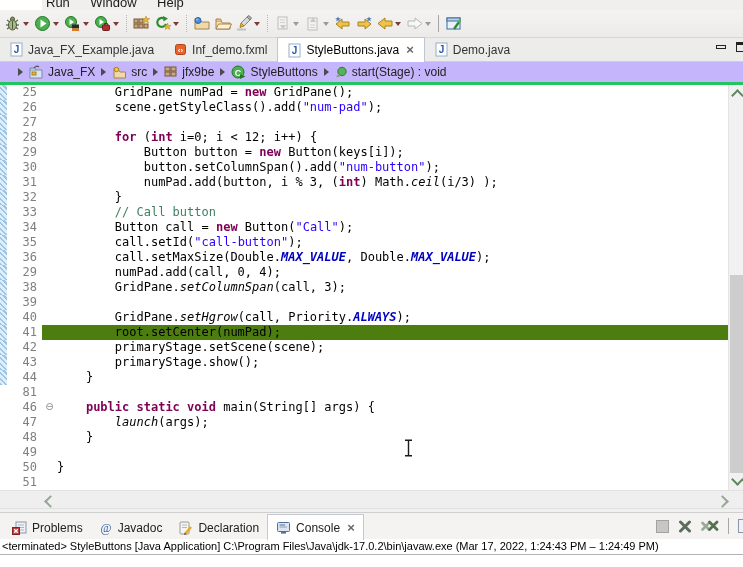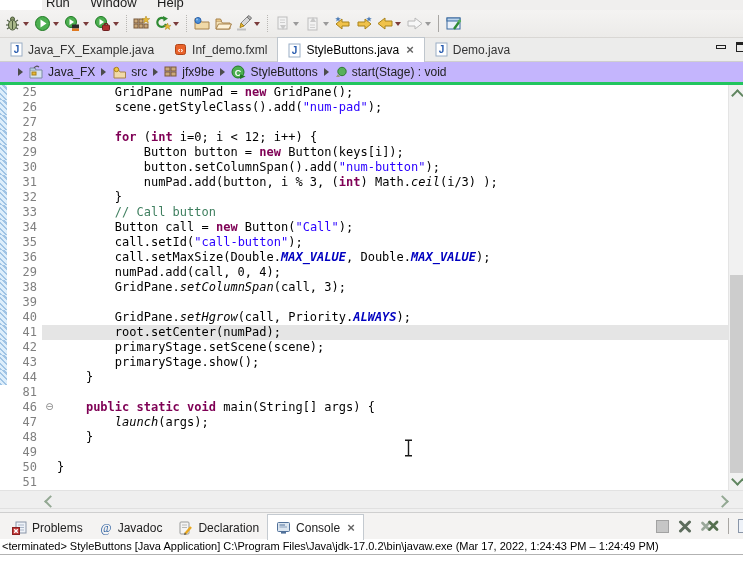--- a/index.html
+++ b/index.html
@@ -42,21 +42,21 @@
   
   .editor{position:absolute;top:85px;left:0;right:0;height:423px;background:#fff;}
   .code{position:absolute;top:0;left:0;right:15px;bottom:18px;overflow:hidden;
         font-family:"DejaVu Sans Mono",monospace;font-size:12px;line-height:15px;}
   .cl{display:flex;height:15px;}
   .diff{width:7px;flex:none;}
   .diff.on{background:repeating-linear-gradient(45deg,#9fc3e4 0 1.5px,#ddeefb 1.5px 4px);}
   .num{width:30px;flex:none;text-align:right;padding-right:5px;color:#7f7f7f;}
   .fold{width:15px;flex:none;text-align:center;color:#8a8a8a;font-size:10px;line-height:14px;font-family:"DejaVu Sans",sans-serif;}
   .txt{flex:1;white-space:pre;color:#000;}
-  .cl.cur .txt,.cl.cur .fold{background:#e5e5e5;}
+  .cl.cur .txt,.cl.cur .fold{background:#4d7c0f;}
   .k{color:#7f0055;font-weight:bold;}
   .s{color:#2a00ff;}
   .c{color:#3f7f5f;}
   .sf{color:#0000c0;font-weight:bold;font-style:italic;}
   .sm{font-style:italic;}
 
   
   .vscroll{position:absolute;top:0;right:0;width:15px;bottom:18px;background:#f1f1f1;border-left:1px solid #e4e4e4;box-sizing:border-box;}
   .varr{position:absolute;left:4px;width:7px;height:7px;border-left:2px solid #5f855f;border-top:2px solid #5f855f;}
   .varr.up{top:6px;transform:rotate(45deg);}

